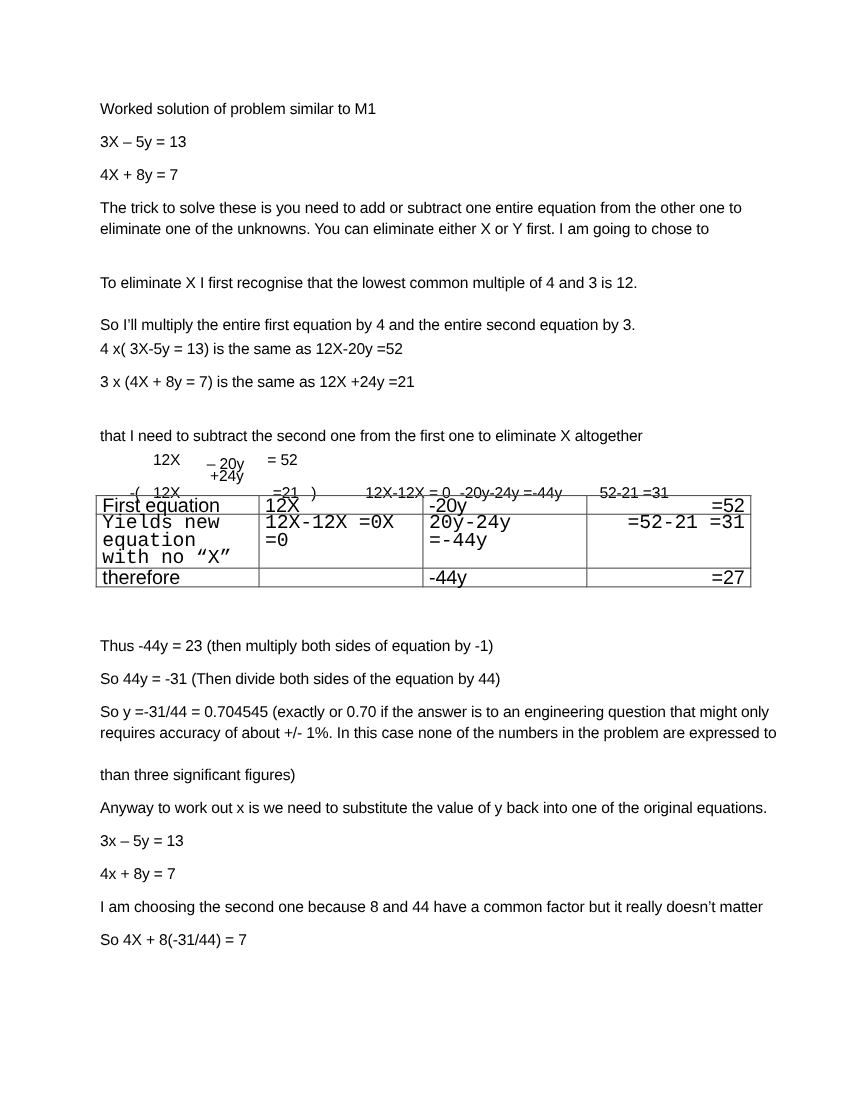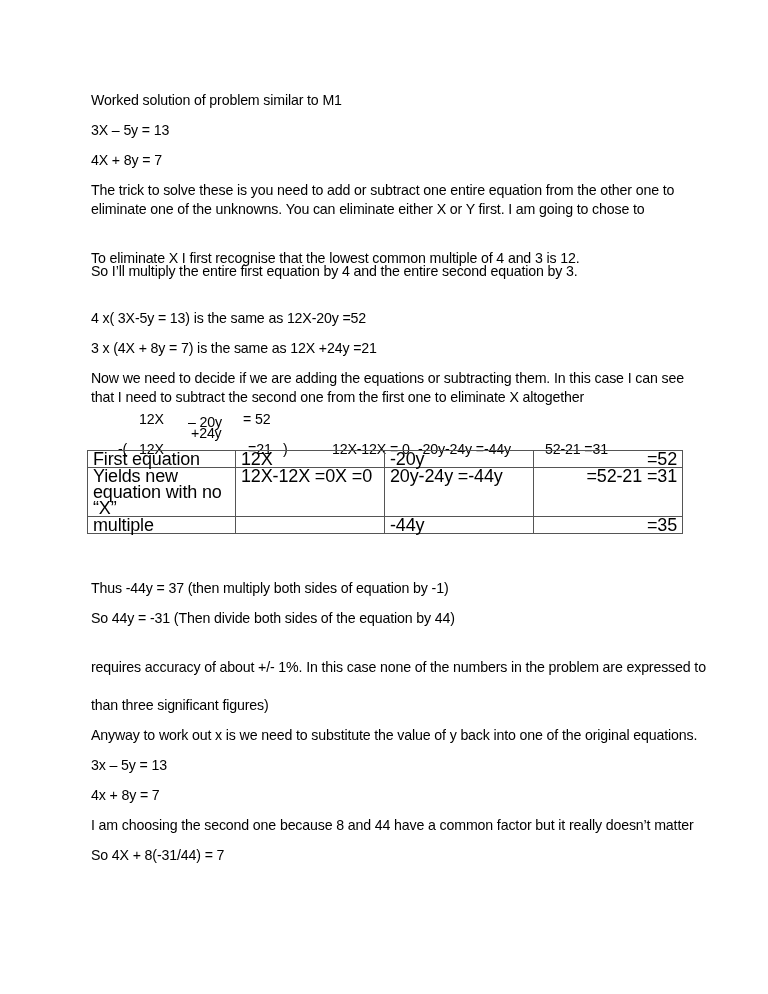--- a/index.html
+++ b/index.html
@@ -7,40 +7,39 @@
          font-family: "Liberation Sans", sans-serif; color: #000; }
   .page { position: absolute; left: 0; top: 0; width: 768px; height: 792px; }
   .ln { position: absolute; left: 91px; font-size: 14.2px; line-height: 19px; white-space: nowrap; letter-spacing: -0.15px; }
   .abs { position: absolute; font-size: 14.2px; line-height: 19px; white-space: nowrap; letter-spacing: -0.15px; }
   table.work { position: absolute; left: 87px; top: 450px; border-collapse: collapse; font-size: 18px; letter-spacing: -0.15px; }
   table.work td { border: 1px solid #555; padding: 0 5px; vertical-align: top; line-height: 16px; }
   table.work td.c0 { width: 137px; }
   table.work td.c1 { width: 138px; }
   table.work td.c2 { width: 138px; }
   table.work td.c3 { width: 138px; text-align: right; }
-  table.work tr.tall td { height: 31px; }
+  table.work tr.tall td { height: 31px; font-family: Liberation Mono, monospace; }
 </style>
 </head>
 <body>
 
 <div class="page">
 
   <div class="ln" style="top:91px">Worked solution of problem similar to M1</div>
   <div class="ln" style="top:121px">3X – 5y  = 13</div>
   <div class="ln" style="top:151px">4X + 8y = 7</div>
 
   <div class="ln" style="top:181px">The trick to solve these is you need to add or subtract one entire equation from the other one to</div>
   <div class="ln" style="top:200px">eliminate one of the unknowns. You can eliminate either X or Y  first. I am going to chose to</div>
 
   <div class="ln" style="top:249px">To eliminate X I first recognise that the lowest common multiple of 4 and 3 is 12.</div>
-  <div class="ln" style="top:262px">So I’ll multiply the entire first equation by 4 and the entire second equation by 3.</div>
+  <div class="ln" style="top:287px">So I’ll multiply the entire first equation by 4 and the entire second equation by 3.</div>
   <div class="ln" style="top:309px">4 x( 3X-5y = 13) is the same as 12X-20y =52</div>
   <div class="ln" style="top:339px">3 x (4X + 8y = 7) is the same as 12X +24y =21</div>
 
-  <div class="ln" style="top:369px">Now we need to decide if we are adding the equations or subtracting them. In this case I can see</div>
   <div class="ln" style="top:388px">that I need to subtract the second one from the first one to eliminate X altogether</div>
 
   <div class="abs" style="left:139px;top:410px">12X</div>
   <div class="abs" style="left:188px;top:413px">– 20y</div>
   <div class="abs" style="left:243px;top:410px">= 52</div>
 
   <div class="abs" style="left:118px;top:440px">-(</div>
   <div class="abs" style="left:139px;top:440px">12X</div>
   <div class="abs" style="left:191px;top:424px">+24y</div>
   <div class="abs" style="left:248px;top:440px">=21</div>
@@ -57,31 +56,32 @@
       <td class="c2">-20y</td>
       <td class="c3">=52</td>
     </tr>
     <tr class="tall">
       <td class="c0">Yields new equation with no “X”</td>
       <td class="c1">12X-12X =0X =0</td>
       <td class="c2">20y-24y =-44y</td>
       <td class="c3">=52-21 =31</td>
     </tr>
     <tr>
-      <td class="c0">multiple</td>
+      <td class="c0">therefore</td>
       <td class="c1"></td>
       <td class="c2">-44y</td>
-      <td class="c3">=35</td>
+      <td class="c3">=27</td>
     </tr>
   </tbody>
     </table>
 
-  <div class="ln" style="top:579px">Thus -44y = 37 (then multiply both sides of equation by -1)</div>
+  <div class="ln" style="top:579px">Thus -44y = 23 (then multiply both sides of equation by -1)</div>
   <div class="ln" style="top:609px">So 44y = -31 (Then divide both sides of the equation by 44)</div>
 
+  <div class="ln" style="top:639px">So y =-31/44 = 0.704545 (exactly or 0.70 if the answer is to an engineering question that might only</div>
   <div class="ln" style="top:658px">requires accuracy of about +/- 1%. In this case none of the numbers in the problem are expressed to</div>
   <div class="ln" style="top:696px">than three significant figures)</div>
 
   <div class="ln" style="top:726px">Anyway to work out x is we need to substitute the value of y back into one of the original equations.</div>
   <div class="ln" style="top:756px">3x – 5y  = 13</div>
   <div class="ln" style="top:786px">4x + 8y = 7</div>
   <div class="ln" style="top:816px">I am choosing the second one because 8 and 44 have a common factor but it really doesn’t matter</div>
   <div class="ln" style="top:846px">So 4X + 8(-31/44) = 7</div>
 
 </div>

